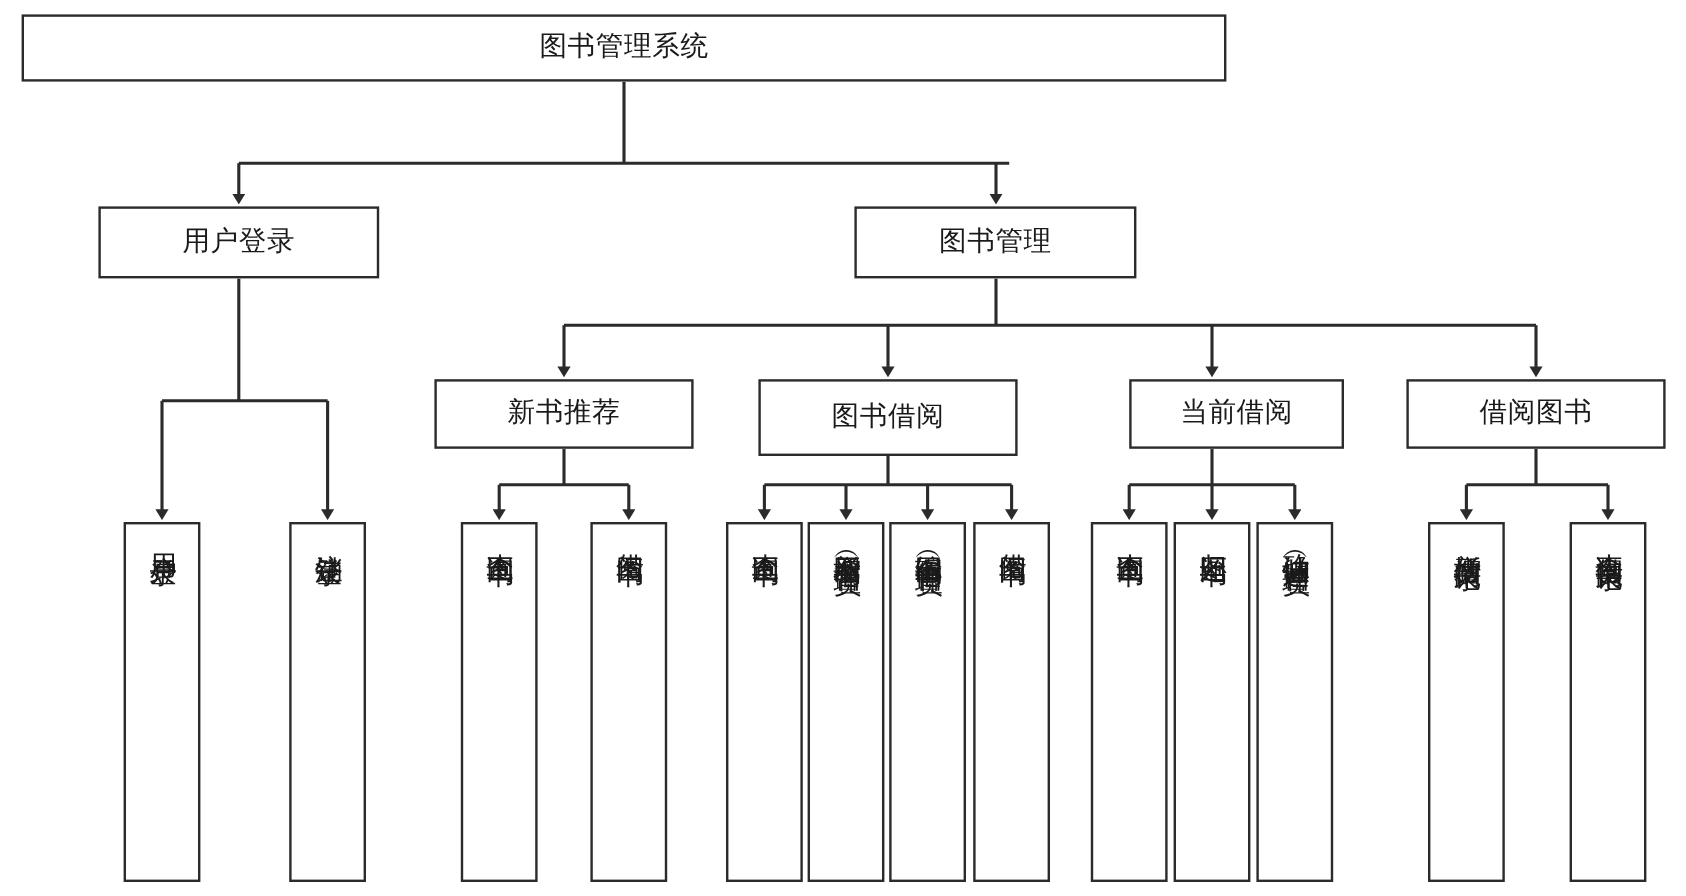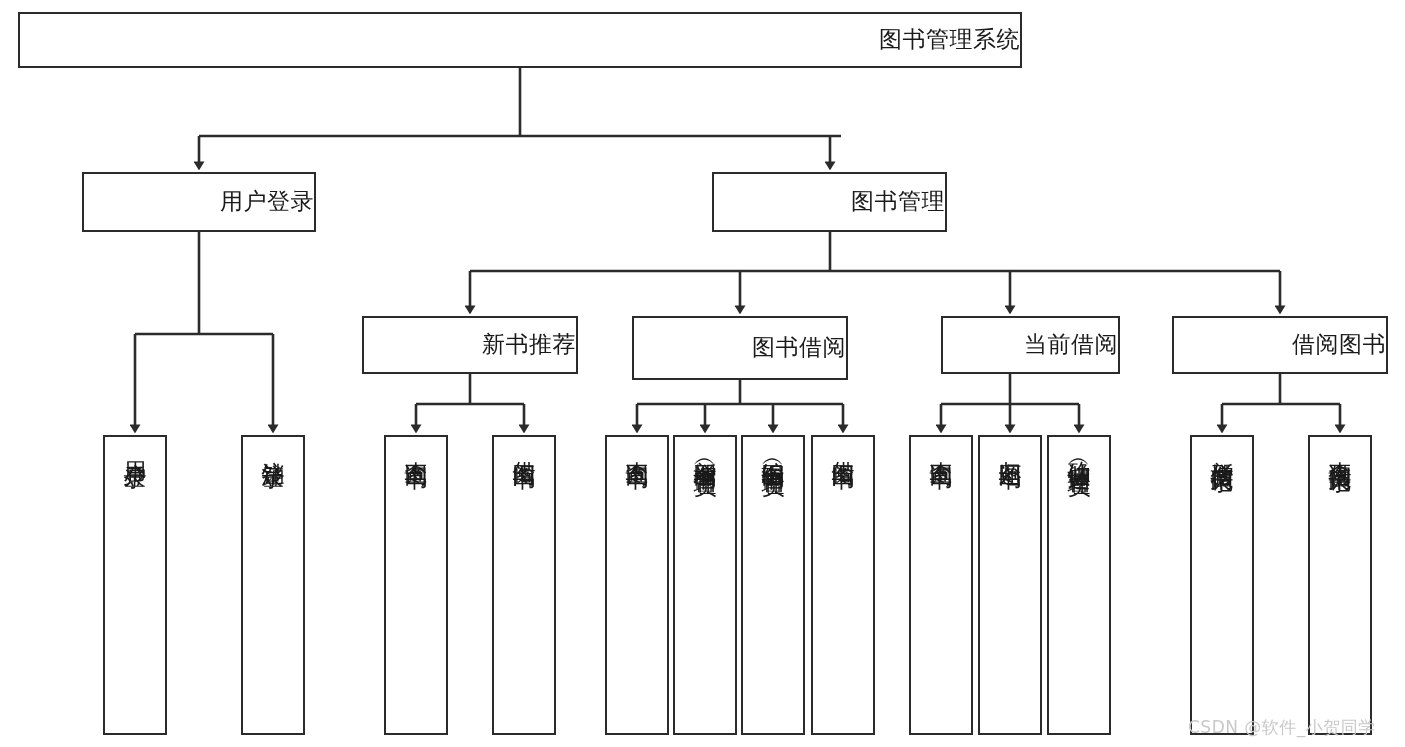--- a/index.html
+++ b/index.html
@@ -26,21 +26,21 @@
     height: 747px;
     pointer-events: none;
   }
   .node {
     position: absolute;
     box-sizing: border-box;
     background: #ffffff;
     border: 2.4px solid #2b2b2b;
     display: flex;
     align-items: center;
-    justify-content: flex-end;
+    justify-content: center;
     color: #1a1a1a;
   }
   .node .label {
     display: block;
     text-align: center;
     line-height: 1.18;
   }
   
   .node.horiz .label {
     font-size: 23px;
@@ -211,15 +211,14 @@
   </div>
 
   <div class="node vert" style="left:1190px; top:435px; width:64px; height:300px;">
     <span class="label">新增借阅记录</span>
   </div>
 
   <div class="node vert" style="left:1308px; top:435px; width:64px; height:300px;">
     <span class="label">查询借阅记录</span>
   </div>
 
-  <div class="watermark">CSDN @软件_小贺同学</div>
 
 </div>
 
 </body></html>

